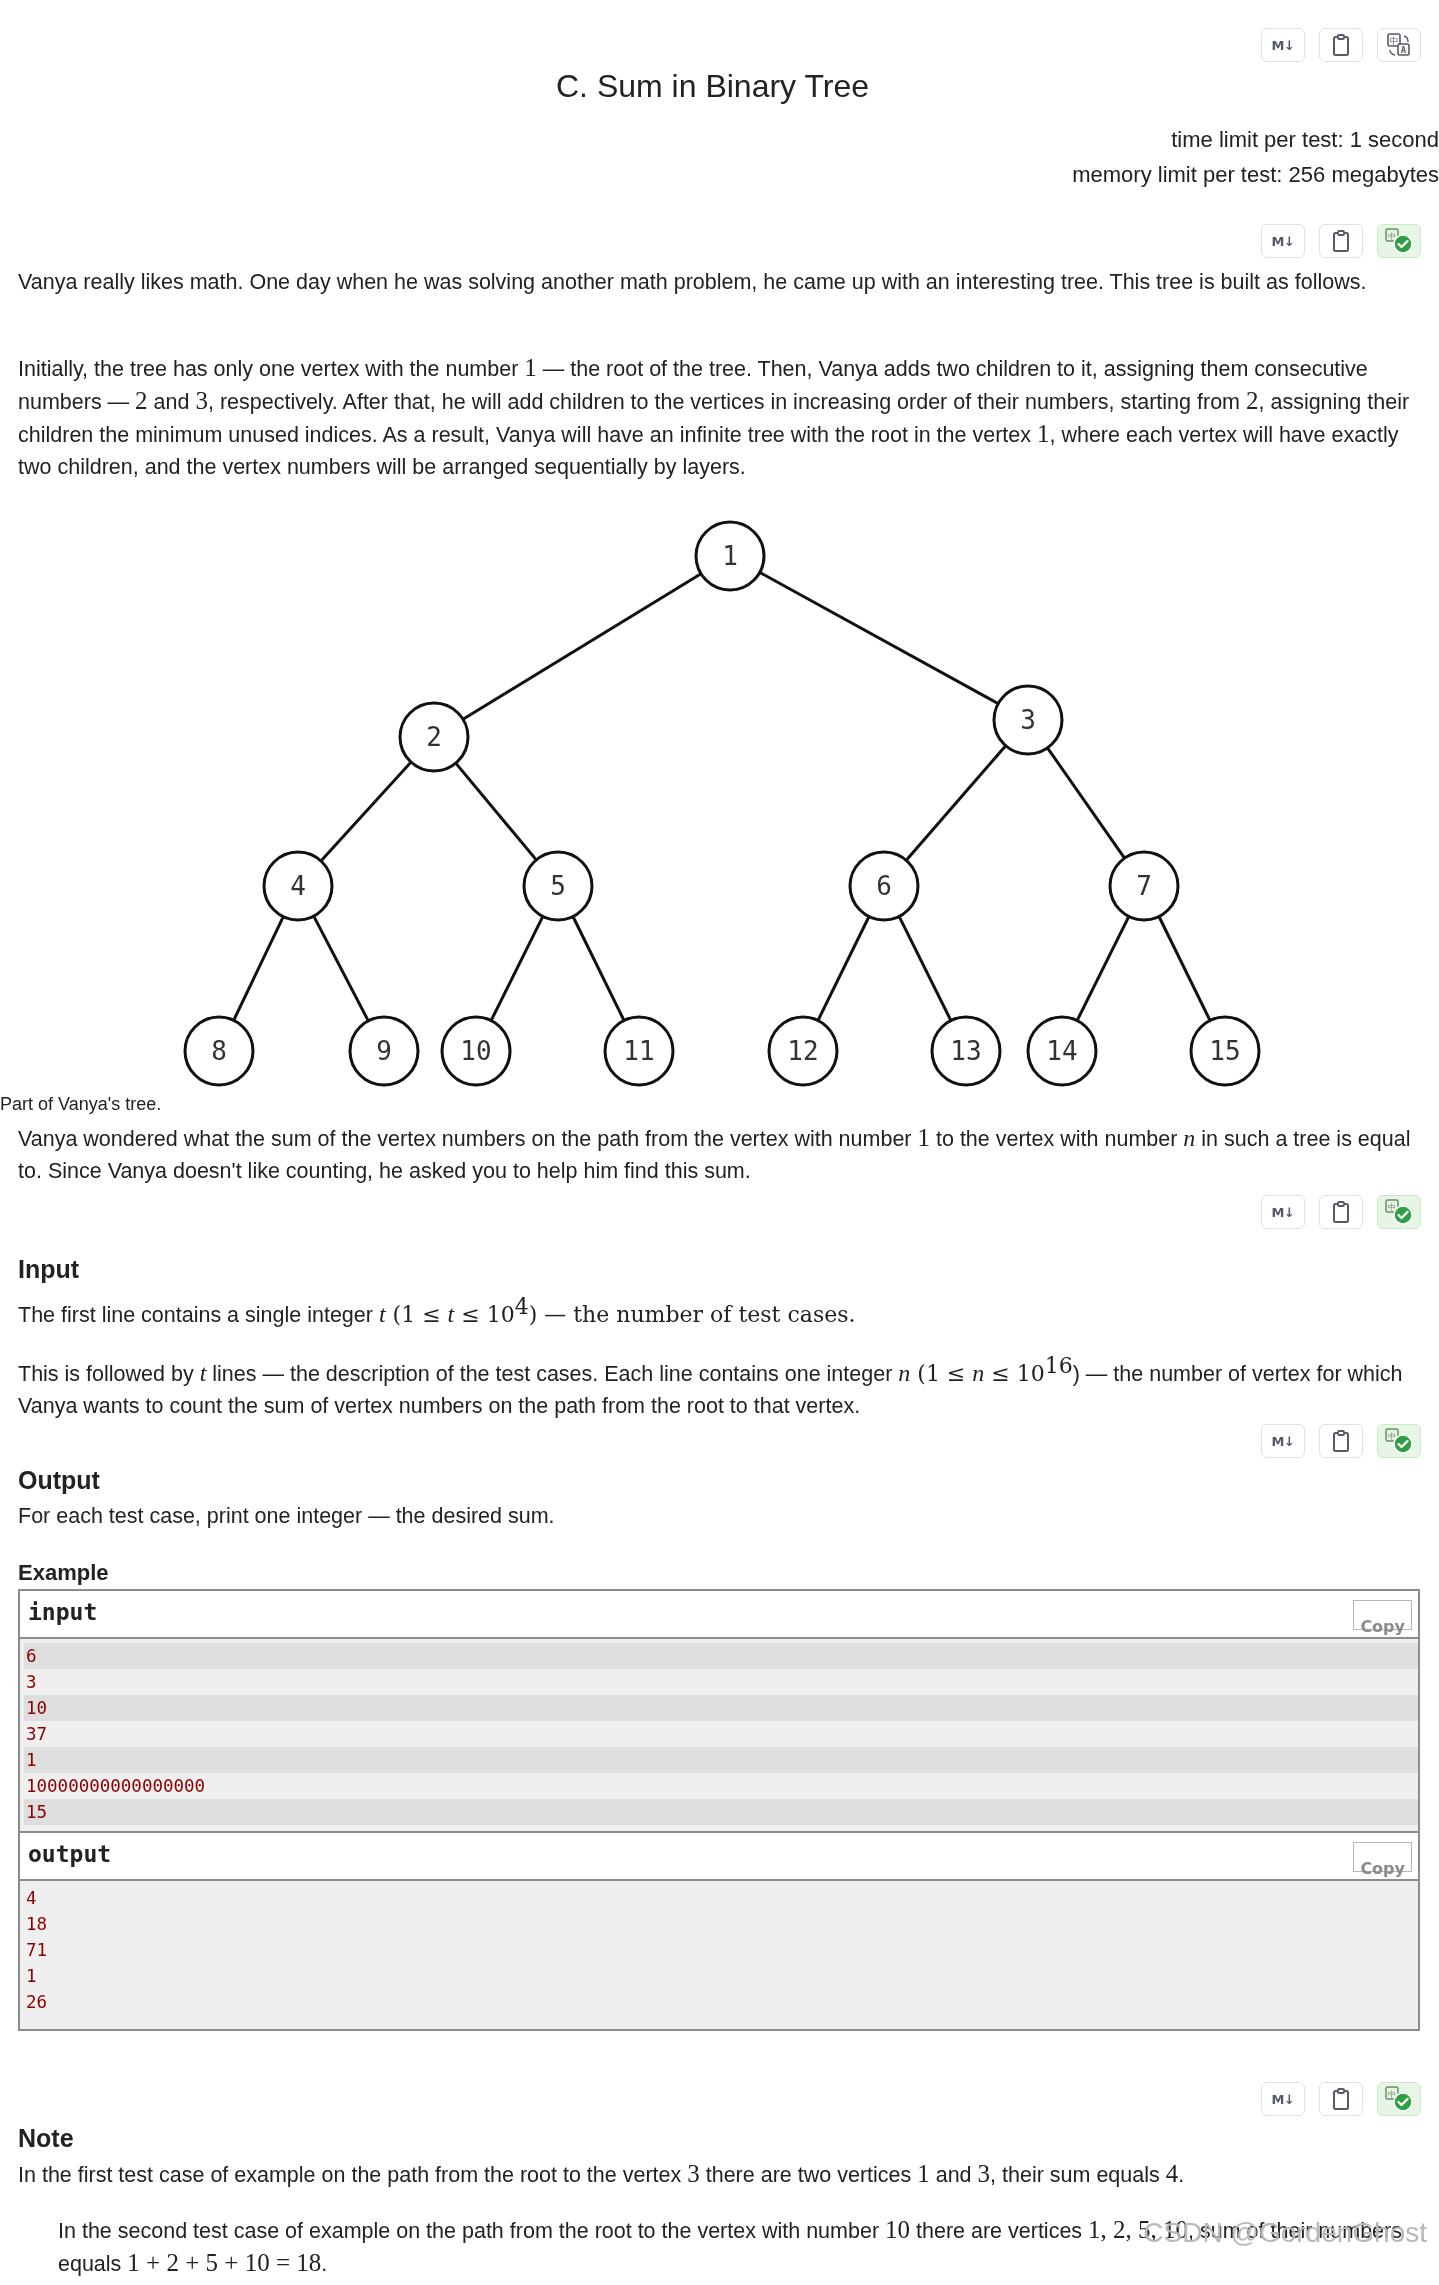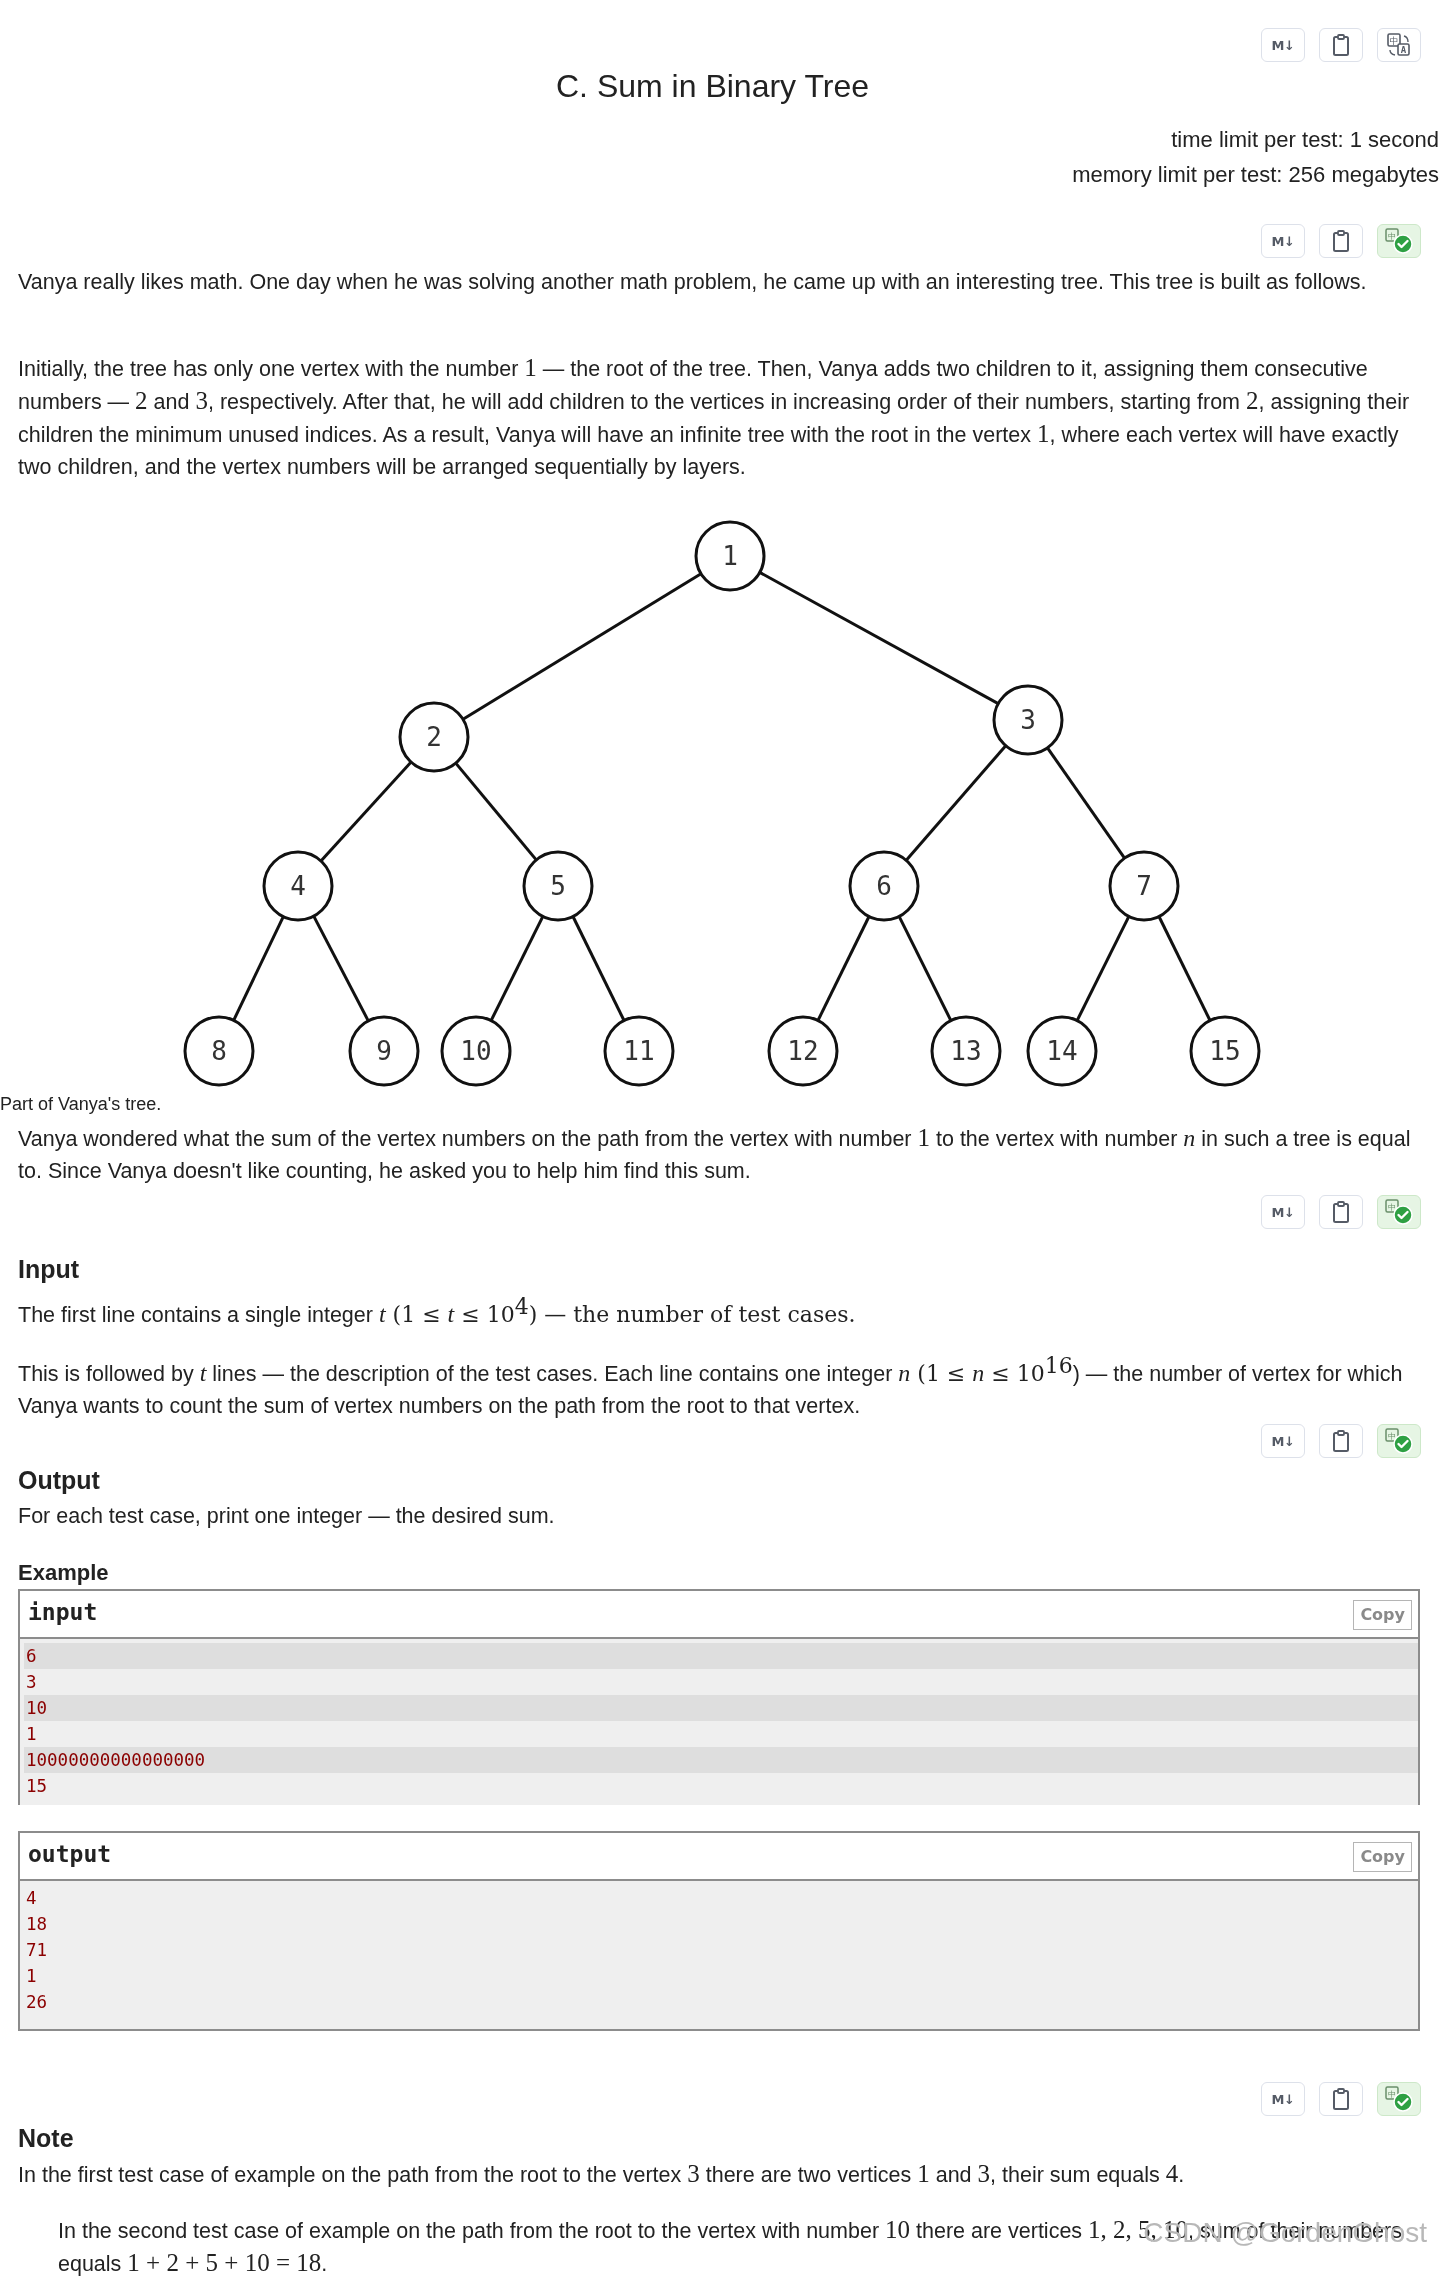--- a/index.html
+++ b/index.html
@@ -29,21 +29,21 @@
   sup { font-size: 14px; }
 
   .section-title { position: absolute; left: 18px; font-size: 25px; font-weight: bold; color: #222; }
   .example-title { position: absolute; left: 18px; font-size: 22px; font-weight: bold; color: #222; }
 
   
   .ex-box { position: absolute; left: 18px; width: 1402px; border: 2px solid #8c8c8c; border-bottom: none; background: #fff; }
   .ex-header { position: relative; height: 48px; border-bottom: 2px solid #8c8c8c; background: #fff; }
   .ex-label { position: absolute; left: 8px; top: 8px; font-family: "DejaVu Sans Mono", monospace; font-weight: bold; font-size: 23px; color: #222; }
   .copy-btn {
-    position: absolute; right: 6px; top: 9px; height: 30px; padding: 0 6px;
+    position: absolute; right: 6px; top: 9px; height: 30px; padding: 12px 6px;
     border: 1.5px solid #b5b5b5; background: #fff; font-family: "DejaVu Sans", sans-serif;
     font-weight: bold; font-size: 16px; color: #8a8a8a; line-height: 27px; cursor: pointer;
   }
   .ex-body { padding: 4px 0 6px 0; background: #efefef; }
   .ex-line { height: 26px; margin-left: 4px; margin-right: 0; padding-left: 2px; font-family: "DejaVu Sans Mono", monospace; font-size: 17.5px; line-height: 26px; color: #8b0000; }
   .alt .ex-line:nth-child(odd) { background: #dedede; }
   .alt .ex-line:nth-child(even) { background: #efefef; }
 
   .caption { position: absolute; left: 0; width: 1439px; font-size: 18px; color: #222; }
 
@@ -249,20 +249,21 @@
 
 <div class="ex-box" style="top:1589px;">
   <div class="ex-header">
     <span class="ex-label">input</span>
     <span class="copy-btn">Copy</span>
   </div>
   <div class="ex-body alt" id="input-lines">
       <div class="ex-line">6</div>
       <div class="ex-line">3</div>
       <div class="ex-line">10</div>
+      <div class="ex-line">37</div>
       <div class="ex-line">1</div>
       <div class="ex-line">10000000000000000</div>
       <div class="ex-line">15</div>
     </div>
 </div>
 
 <div class="ex-box" style="top:1831px; border-bottom:2px solid #8c8c8c;">
   <div class="ex-header">
     <span class="ex-label">output</span>
     <span class="copy-btn">Copy</span>

